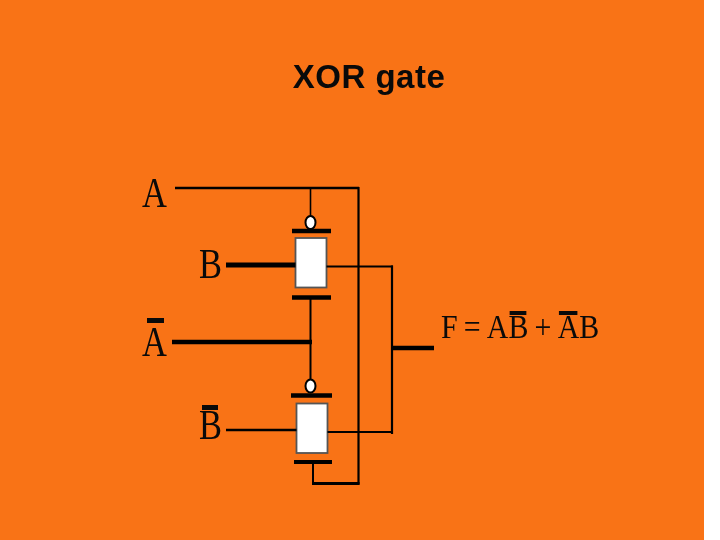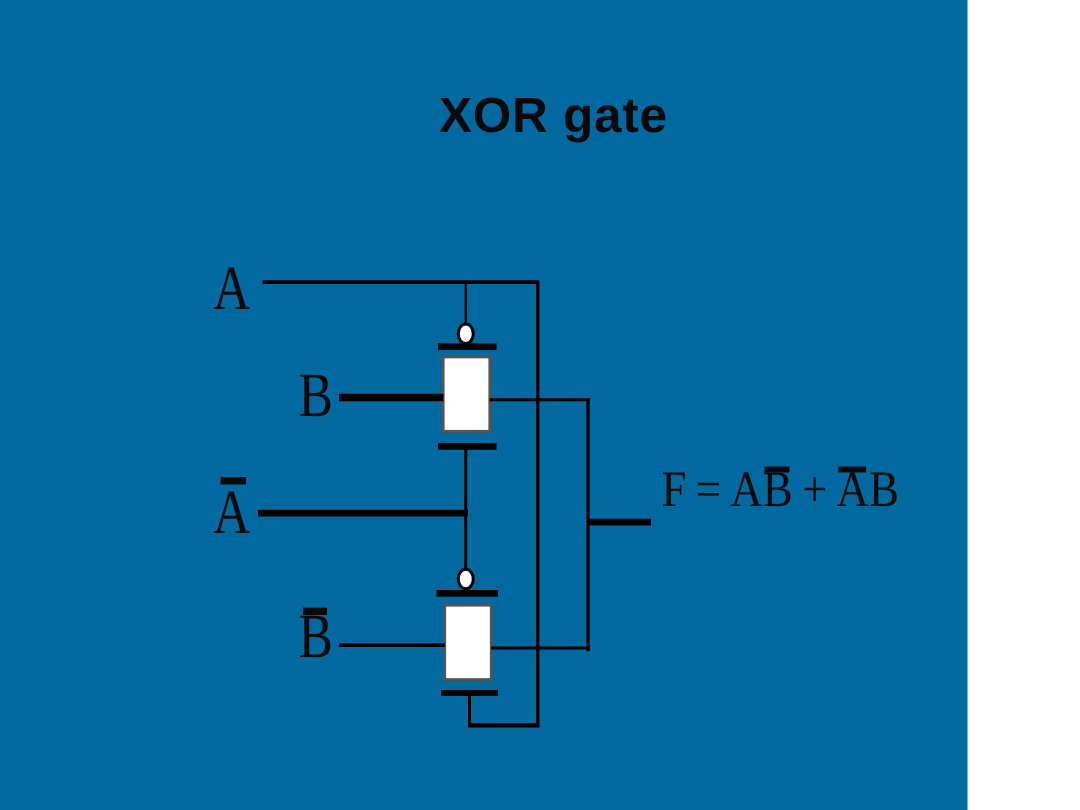--- a/index.html
+++ b/index.html
@@ -1,19 +1,19 @@
 <!DOCTYPE html>
 <html><head>
 <meta charset="utf-8">
 <style>
   html,body{margin:0;padding:0;background:#ffffff;}
   .slide{
     position:relative;
-    width:645px;height:540px;
-    background:#0369a1;
+    width:704px;height:540px;
+    background:#f97316;
     overflow:hidden;
     font-family:"Liberation Serif", serif;
   }
   .title{
     position:absolute;
     left:0;top:57px;width:720px;
     text-align:center;
     transform:translateX(9px);
     font-family:"Liberation Sans", sans-serif;
     font-weight:bold;

